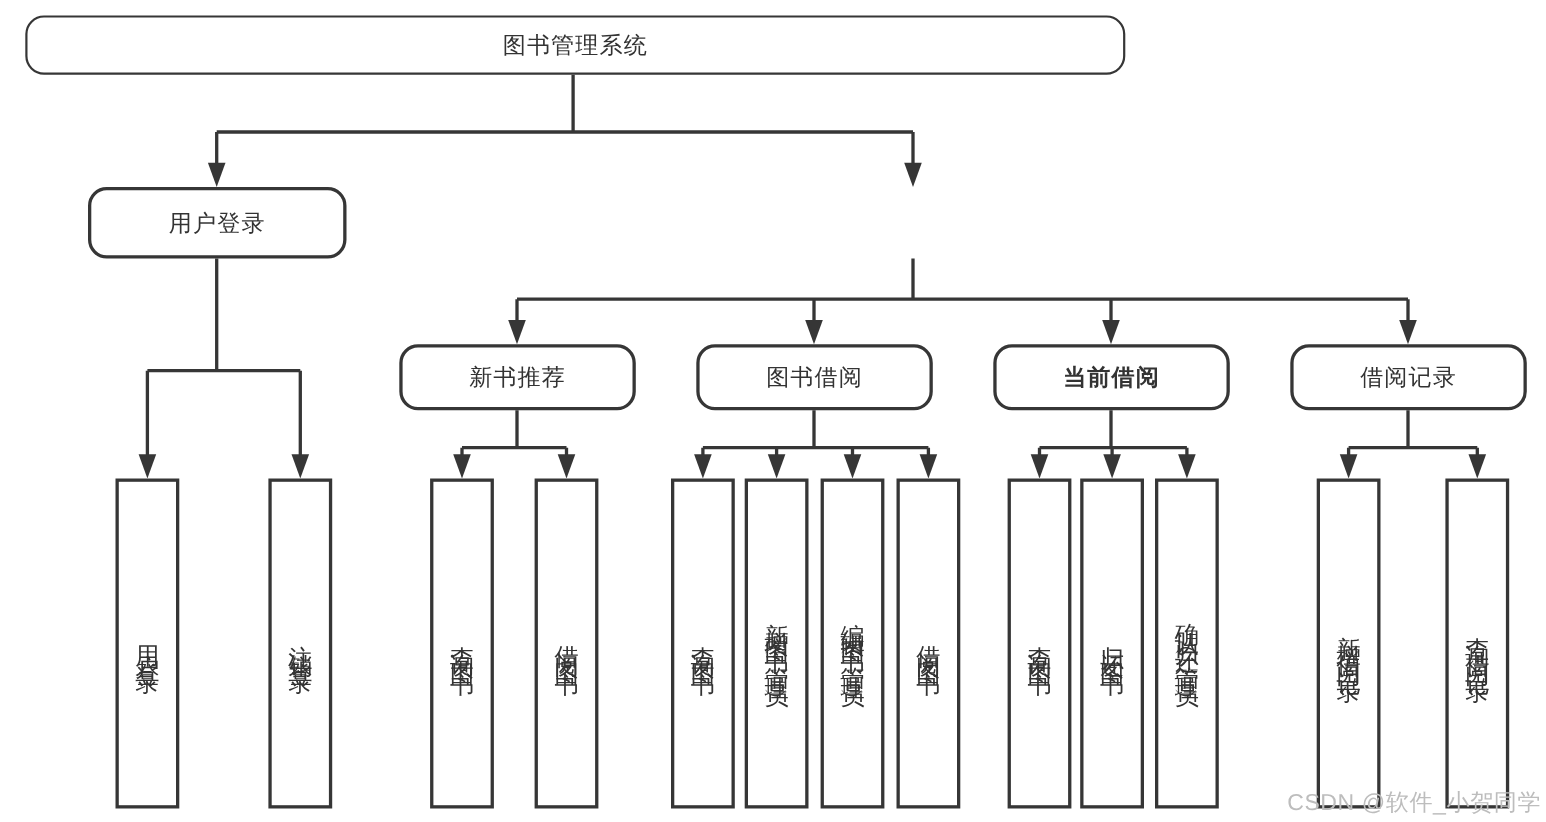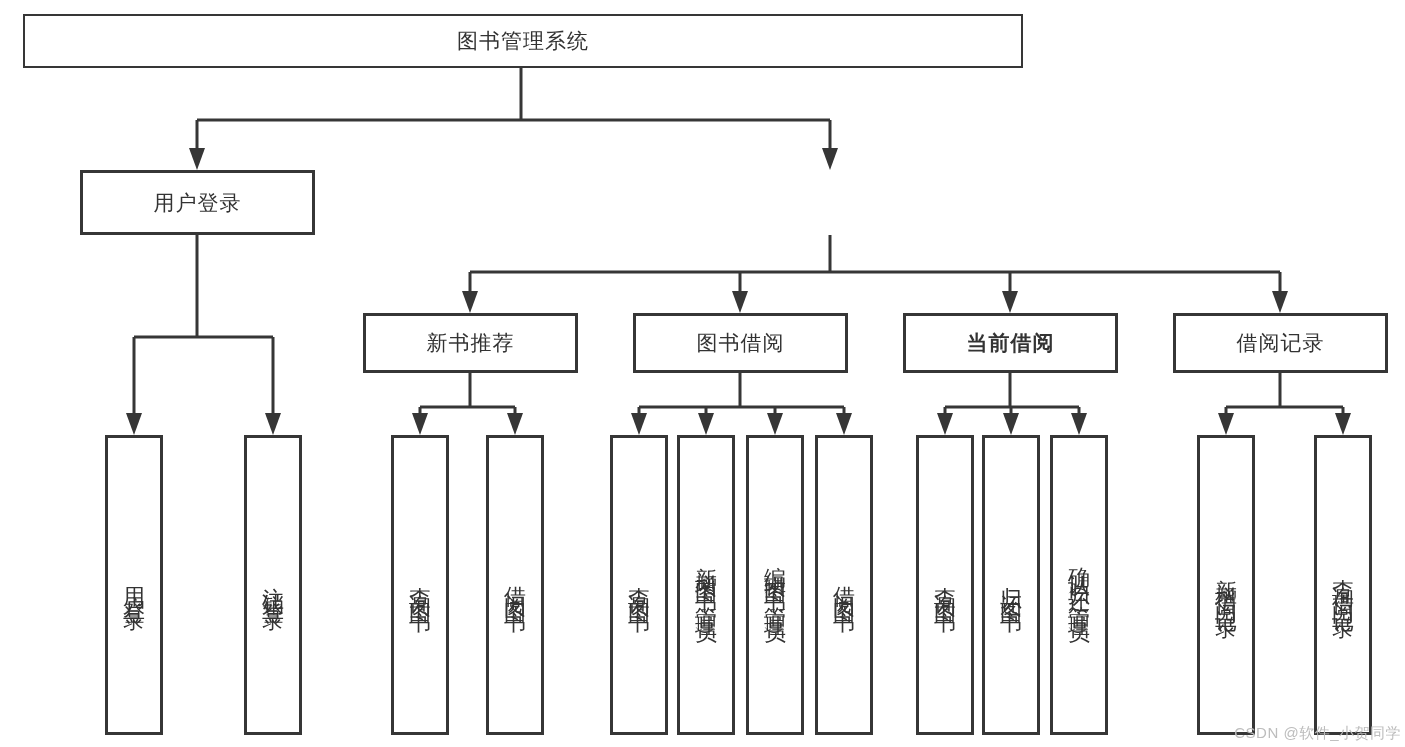--- a/index.html
+++ b/index.html
@@ -40,32 +40,33 @@
     display: flex;
     align-items: center;
     justify-content: center;
   }
   .node.root-box {
     border-width: 2px;
   }
   .node.h {
     font-size: 21px;
     letter-spacing: 1px;
+    border-radius: 17px;
   }
   .node.v span {
     writing-mode: vertical-rl;
     font-size: 22px;
     line-height: 1;
     letter-spacing: 8px;
   }
   .watermark {
     position: absolute;
     right: 4px;
     bottom: 4px;
-    font-size: 15px;
+    font-size: 21px;
     color: #bdbdbd;
     letter-spacing: 0.5px;
     z-index: 10;
     white-space: nowrap;
   }
 </style>
 </head>
 <body>
 
 <div class="canvas">

